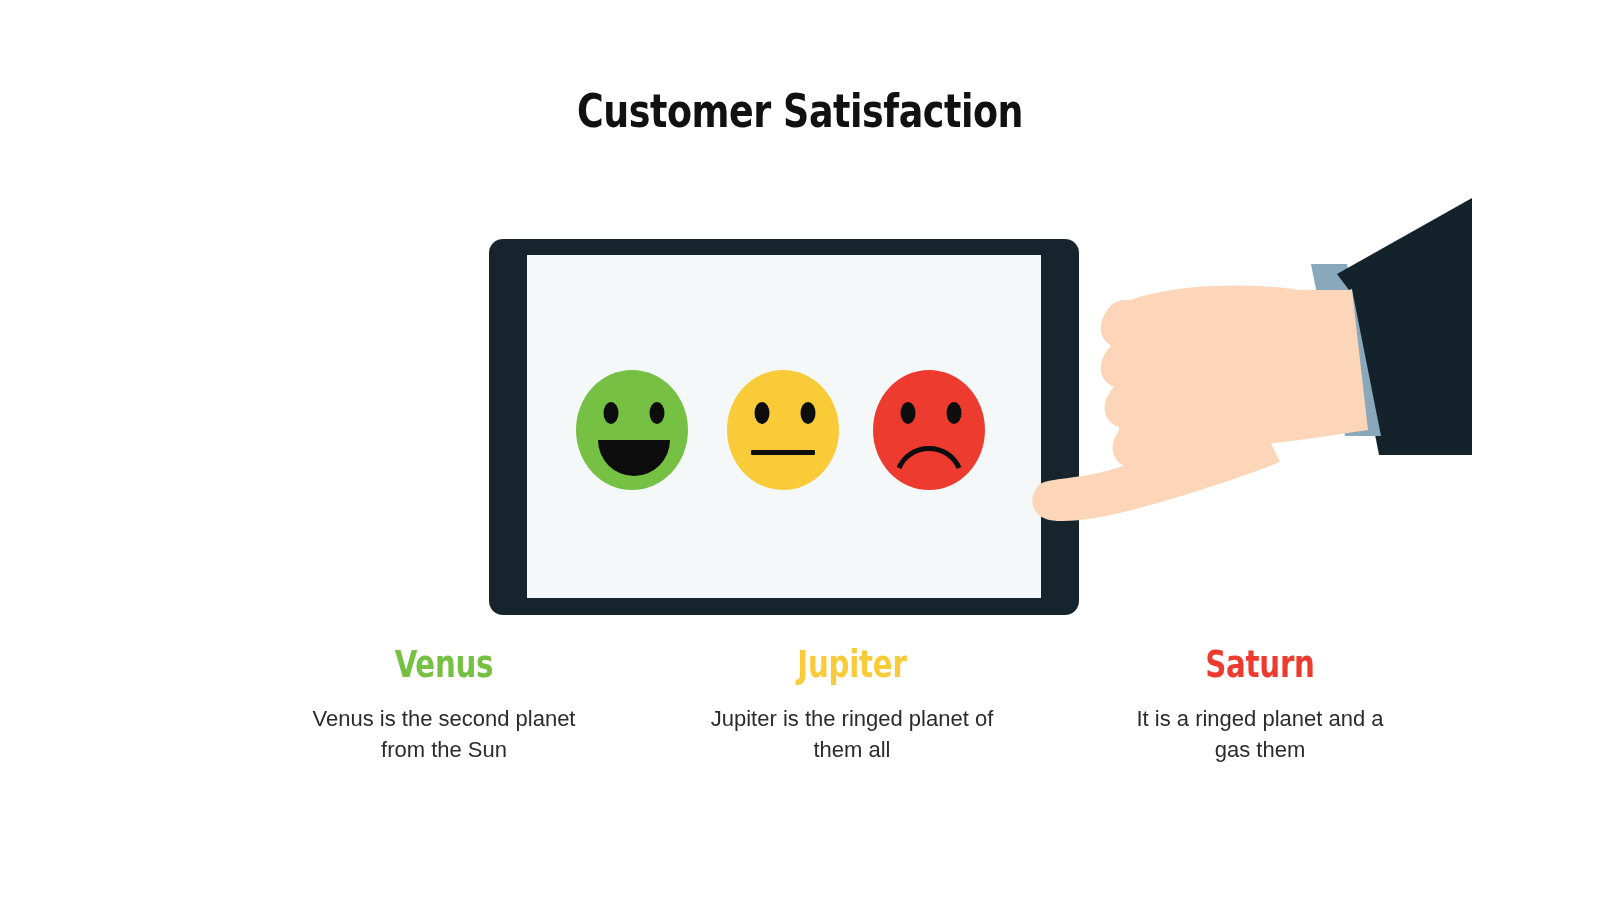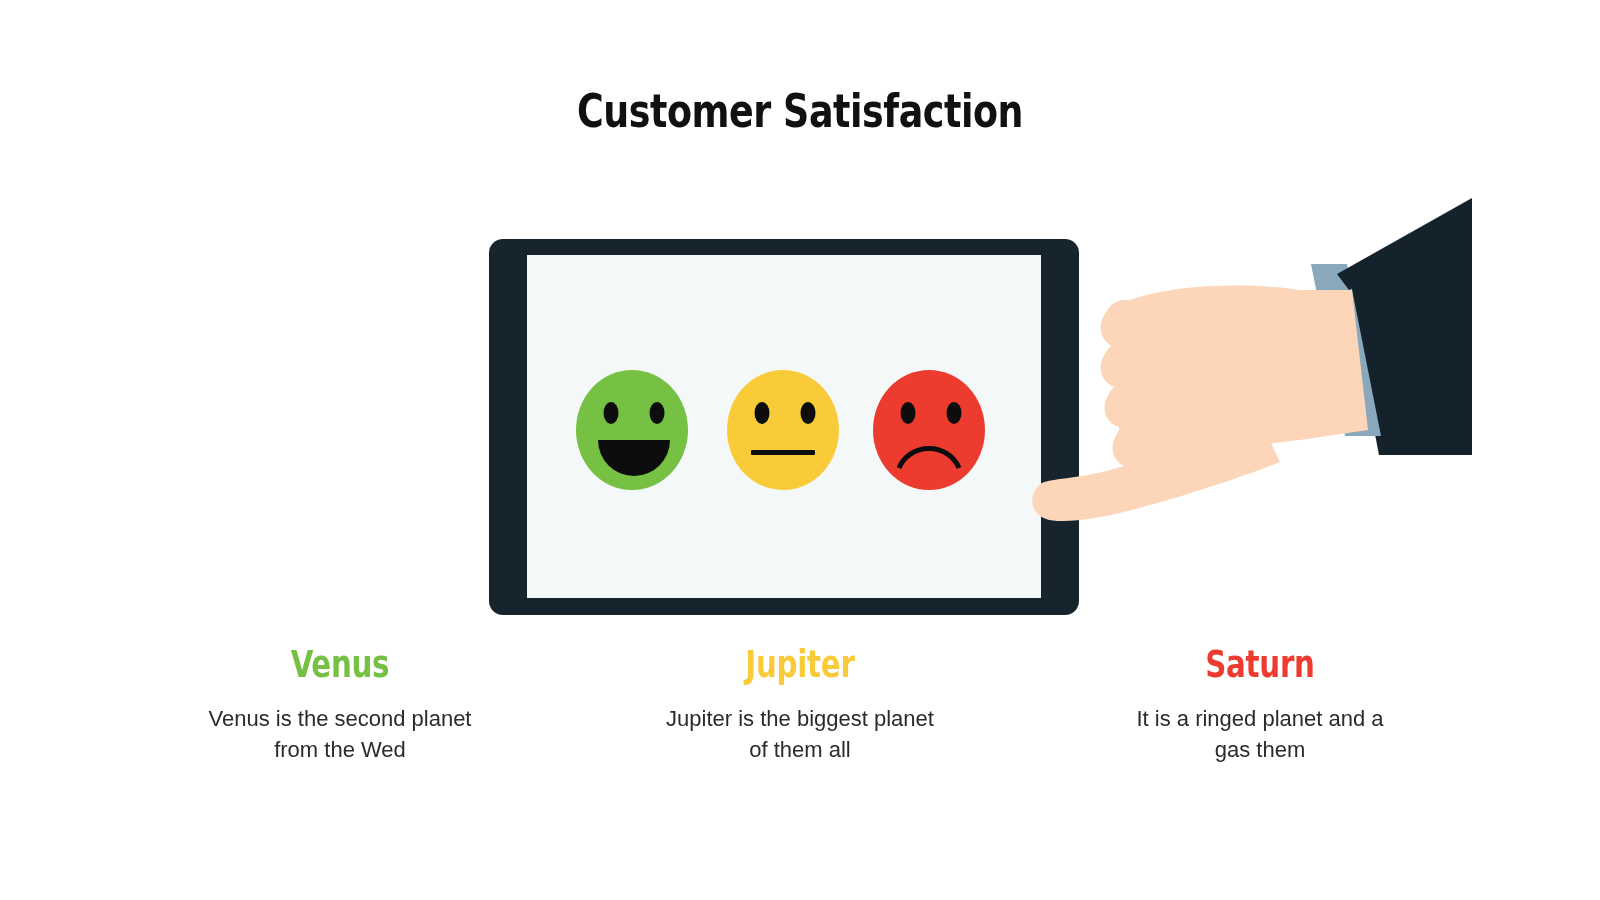--- a/index.html
+++ b/index.html
@@ -47,21 +47,22 @@
   }
   .illustration svg { display: block; }
 
   
   .captions {
     position: absolute;
     left: 150px;
     top: 646px;
     width: 1300px;
     display: flex;
-    justify-content: space-between;
+    justify-content: flex-end;
+    gap: 28px;
   }
   .caption-col {
     width: 380px;
     text-align: center;
   }
   .caption-title {
     font-family: "Liberation Sans Narrow", "DejaVu Sans Condensed", "Liberation Sans", sans-serif;
     font-weight: bold;
     font-size: 37px;
     line-height: 1.05;
@@ -168,26 +169,26 @@
                  C 1220 438, 1160 456, 1110 470
                  C 1078 479, 1050 478, 1040 484 Z" fill="#fdd6ba"></path>
       </g>
     </svg>
   </div>
 
   <div class="captions">
 
     <div class="caption-col">
       <div class="caption-title c-venus">Venus</div>
-      <div class="caption-body">Venus is the second planet from the Wed</div>
+      <div class="caption-body">Venus is the second planet from the Sun</div>
     </div>
 
     <div class="caption-col">
       <div class="caption-title c-jupiter">Jupiter</div>
-      <div class="caption-body">Jupiter is the biggest planet of them all</div>
+      <div class="caption-body">Jupiter is the ringed planet of them all</div>
     </div>
 
     <div class="caption-col">
       <div class="caption-title c-saturn">Saturn</div>
       <div class="caption-body">It is a ringed planet and a gas them</div>
     </div>
 
   </div>
 
 </div>

